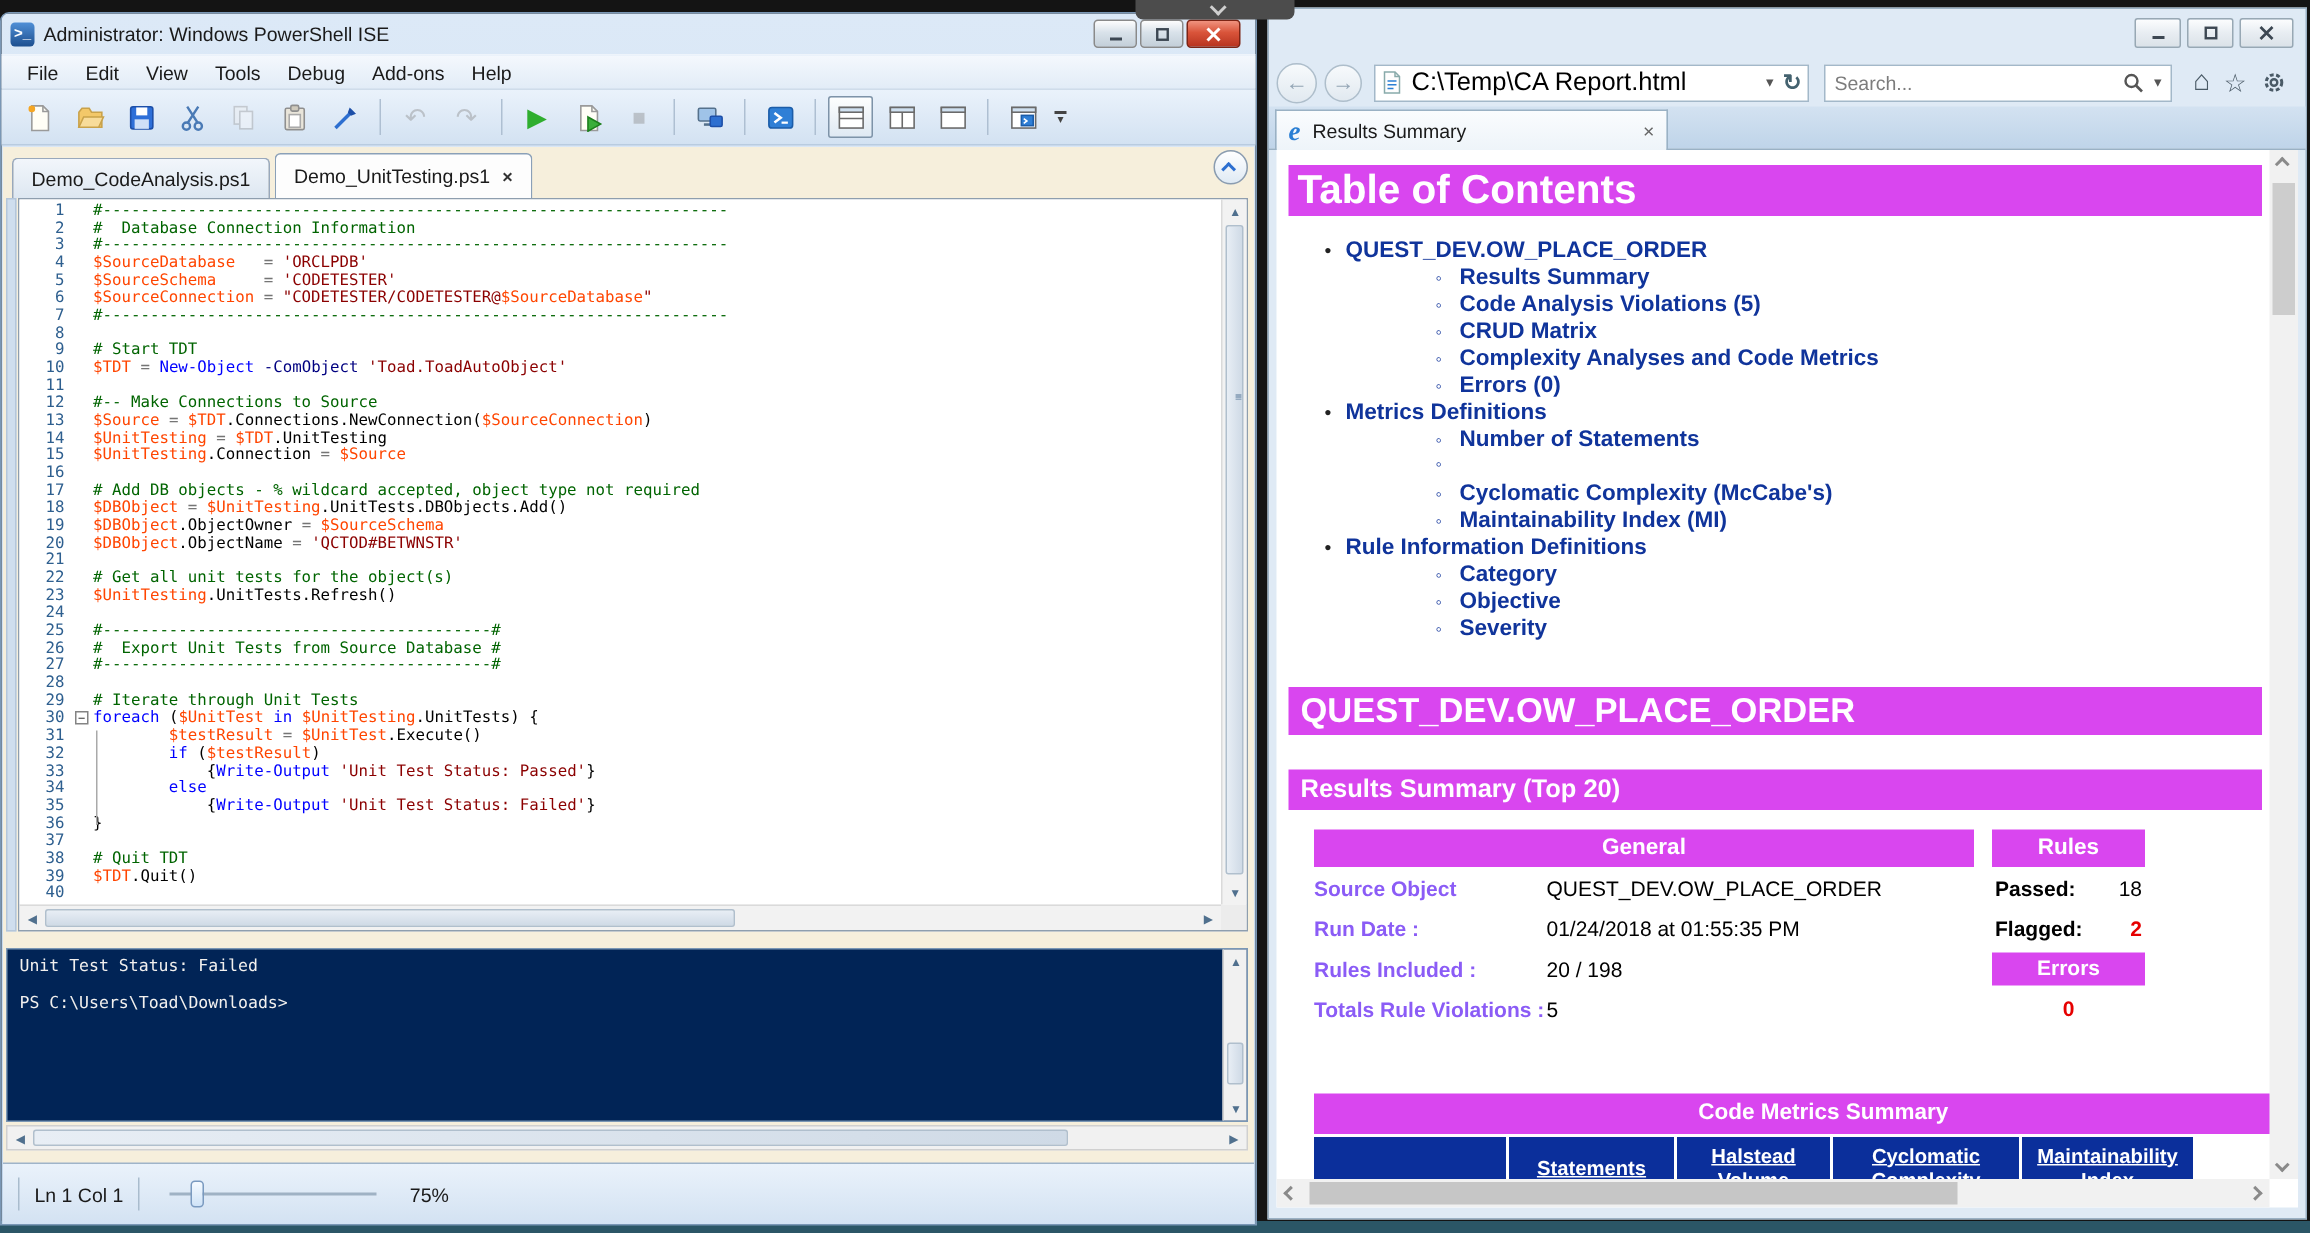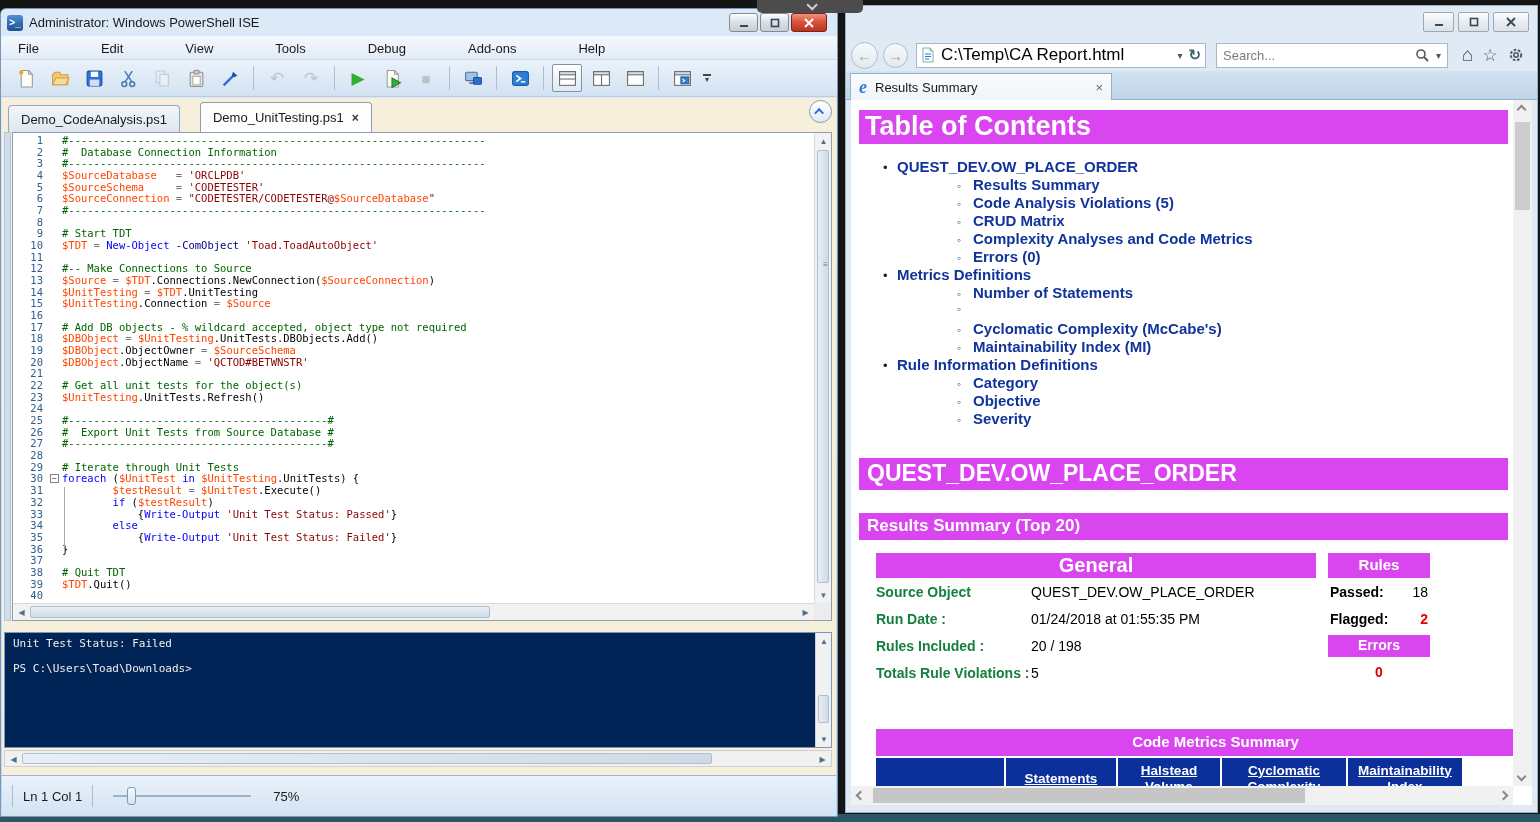--- a/index.html
+++ b/index.html
@@ -19,40 +19,40 @@
     background:linear-gradient(#dce9f7,#c2d6ec); border:1px solid #7a97b5; border-radius:6px 6px 0 0; }
   .ps-titlebar { height:27px; display:flex; align-items:center; padding:0 6px; }
   .ps-titlebar .title { font-size:13px; color:#1a1a1a; margin-left:6px; flex:1; white-space:nowrap; }
   .winbtns { display:flex; gap:2px; margin-right:4px; }
   .winbtn { width:29px; height:19px; border:1px solid #8a8a8a; border-radius:3px;
     background:linear-gradient(#fdfdfd,#d9e2ea 45%,#c3cfd9); display:flex; align-items:center; justify-content:center; }
   .winbtn.close { width:36px; background:linear-gradient(#f0937f,#d9543a 45%,#b83420); border-color:#7c2415; }
   .psicon { width:16px; height:16px; border-radius:3px; background:linear-gradient(#4f8fd6,#1d4f8f);
     color:#fff; font-size:10px; font-weight:bold; display:flex; align-items:center; justify-content:center; }
   .ps-menubar { height:24px; background:linear-gradient(#f4f8fd,#e2ecf7); border-top:1px solid #eef4fb;
-    border-bottom:1px solid #cfdcea; display:flex; align-items:center; padding-left:8px;gap:44px; }
+    border-bottom:1px solid #cfdcea; display:flex; align-items:center; padding-left:8px; }
   .menu-item { font-size:13px; color:#1a1a1a; padding:2px 9px; }
   .ps-toolbar { height:37px; background:linear-gradient(#eaf2fb,#d3e2f2); border-bottom:1px solid #b9cce0;
     display:flex; align-items:center; padding-left:8px; }
   .tool { width:30px; height:28px; display:flex; align-items:center; justify-content:center; margin:0 2px; }
   .tool svg { width:19px; height:19px; }
   .tool .glyph { font-size:16px; line-height:1; }
   .tool.disabled { opacity:.42; filter:grayscale(1); }
   .tool.selected { border:1px solid #7e93a8; background:linear-gradient(#fdfefe,#dfe9f3); border-radius:2px; }
   .tsep { width:1px; height:24px; background:#aebfd2; margin:0 6px; }
   .tool-overflow { display:flex; flex-direction:column; align-items:center; margin-left:4px; }
   .tool-overflow .bar { width:8px; height:2px; background:#444; margin-bottom:1px; }
   .tool-overflow .car { font-size:8px; color:#444; line-height:5px; }
 
   .ps-main { position:absolute; left:1px; right:1px; top:89px; bottom:1px; background:#f6efdc; }
 
   
   .ps-tabstrip { position:absolute; left:6px; right:4px; top:3px; height:31px; display:flex; align-items:flex-end; }
   .ps-tab { height:27px; display:flex; align-items:center; padding:0 12px; font-size:13px; color:#1a1a1a;
-    border:1px solid #98a8bc; border-bottom:none; border-radius:4px 4px 0 0; margin-right:20px;
+    border:1px solid #98a8bc; border-bottom:none; border-radius:4px 4px 0 0; margin-right:3px;
     background:linear-gradient(#f2f6fb,#dde7f1); }
   .ps-tab.active { background:#fdfdfd; height:30px; border-color:#8aa0b8; position:relative; z-index:2; }
   .ps-tab .closex { margin-left:8px; font-size:12px; color:#333; font-weight:bold; }
   .collapse-btn { position:absolute; right:4px; top:2px; width:23px; height:23px; border-radius:50%;
     border:1px solid #8a9cb0; background:linear-gradient(#ffffff,#dfeaf4); display:flex; align-items:center; justify-content:center; }
   .collapse-btn .chev { width:7px; height:7px; border-left:2px solid #2d6fd0; border-top:2px solid #2d6fd0;
     transform:rotate(45deg) translateY(2px); }
 
   
   .left-strip { position:absolute; left:2px; top:34px; width:7px; height:489px; background:#cfdeee; border:1px solid #b4c6da; }
@@ -157,23 +157,23 @@
   .toc-banner { height:34px; font-size:27px; line-height:33px; padding-left:6px; }
   .toc-list { margin:14px 0 0 24px; }
   .toc-l1 { display:flex; align-items:baseline; height:18px; }
   .toc-l1 .blt { color:#222; font-size:13px; width:14px; flex:none; }
   .toc-l1 .lbl, .toc-l2 .lbl { color:#10349b; font-weight:bold; font-size:15px; white-space:nowrap; }
   .toc-l2 { display:flex; align-items:baseline; height:18px; margin-left:74px; }
   .toc-l2 .blt { color:#10349b; font-size:12px; width:16px; flex:none; }
   .obj-banner { margin-top:30px; height:32px; font-size:23px; line-height:31px; padding-left:8px; }
   .res-banner { margin-top:23px; height:27px; font-size:17px; line-height:26px; padding-left:8px; }
   .summary { position:relative; margin-top:13px; margin-left:17px; height:142px; }
-  .gen-header { width:440px; height:25px; text-align:center; font-size:20px; line-height:24px; }
+  .gen-header { width:440px; height:25px; text-align:center; font-size:15px; line-height:24px; }
   .sumrow { display:flex; height:27px; align-items:center; width:440px; }
-  .sumrow .k { font-weight:bold; font-size:14px; color:#15803d; width:155px; flex:none; }
+  .sumrow .k { font-weight:bold; font-size:14px; color:#8b5cf6; width:155px; flex:none; }
   .sumrow .v { font-size:14px; color:#000; }
   .rules-col { position:absolute; left:452px; top:0; width:102px; }
   .rules-header { height:25px; text-align:center; font-size:15px; line-height:24px; }
   .rrow { display:flex; height:27px; align-items:center; justify-content:space-between; padding:0 2px; }
   .rrow .k { font-weight:bold; font-size:14px; }
   .rrow .v { font-size:14px; }
   .red { color:#e60000; font-weight:bold; }
   .err-header { height:22px; text-align:center; font-size:14px; line-height:21px; margin-top:3px; }
   .err-val { text-align:center; font-size:14px; margin-top:7px; }
   .metrics { margin-top:34px; margin-left:17px; width:679px; }

